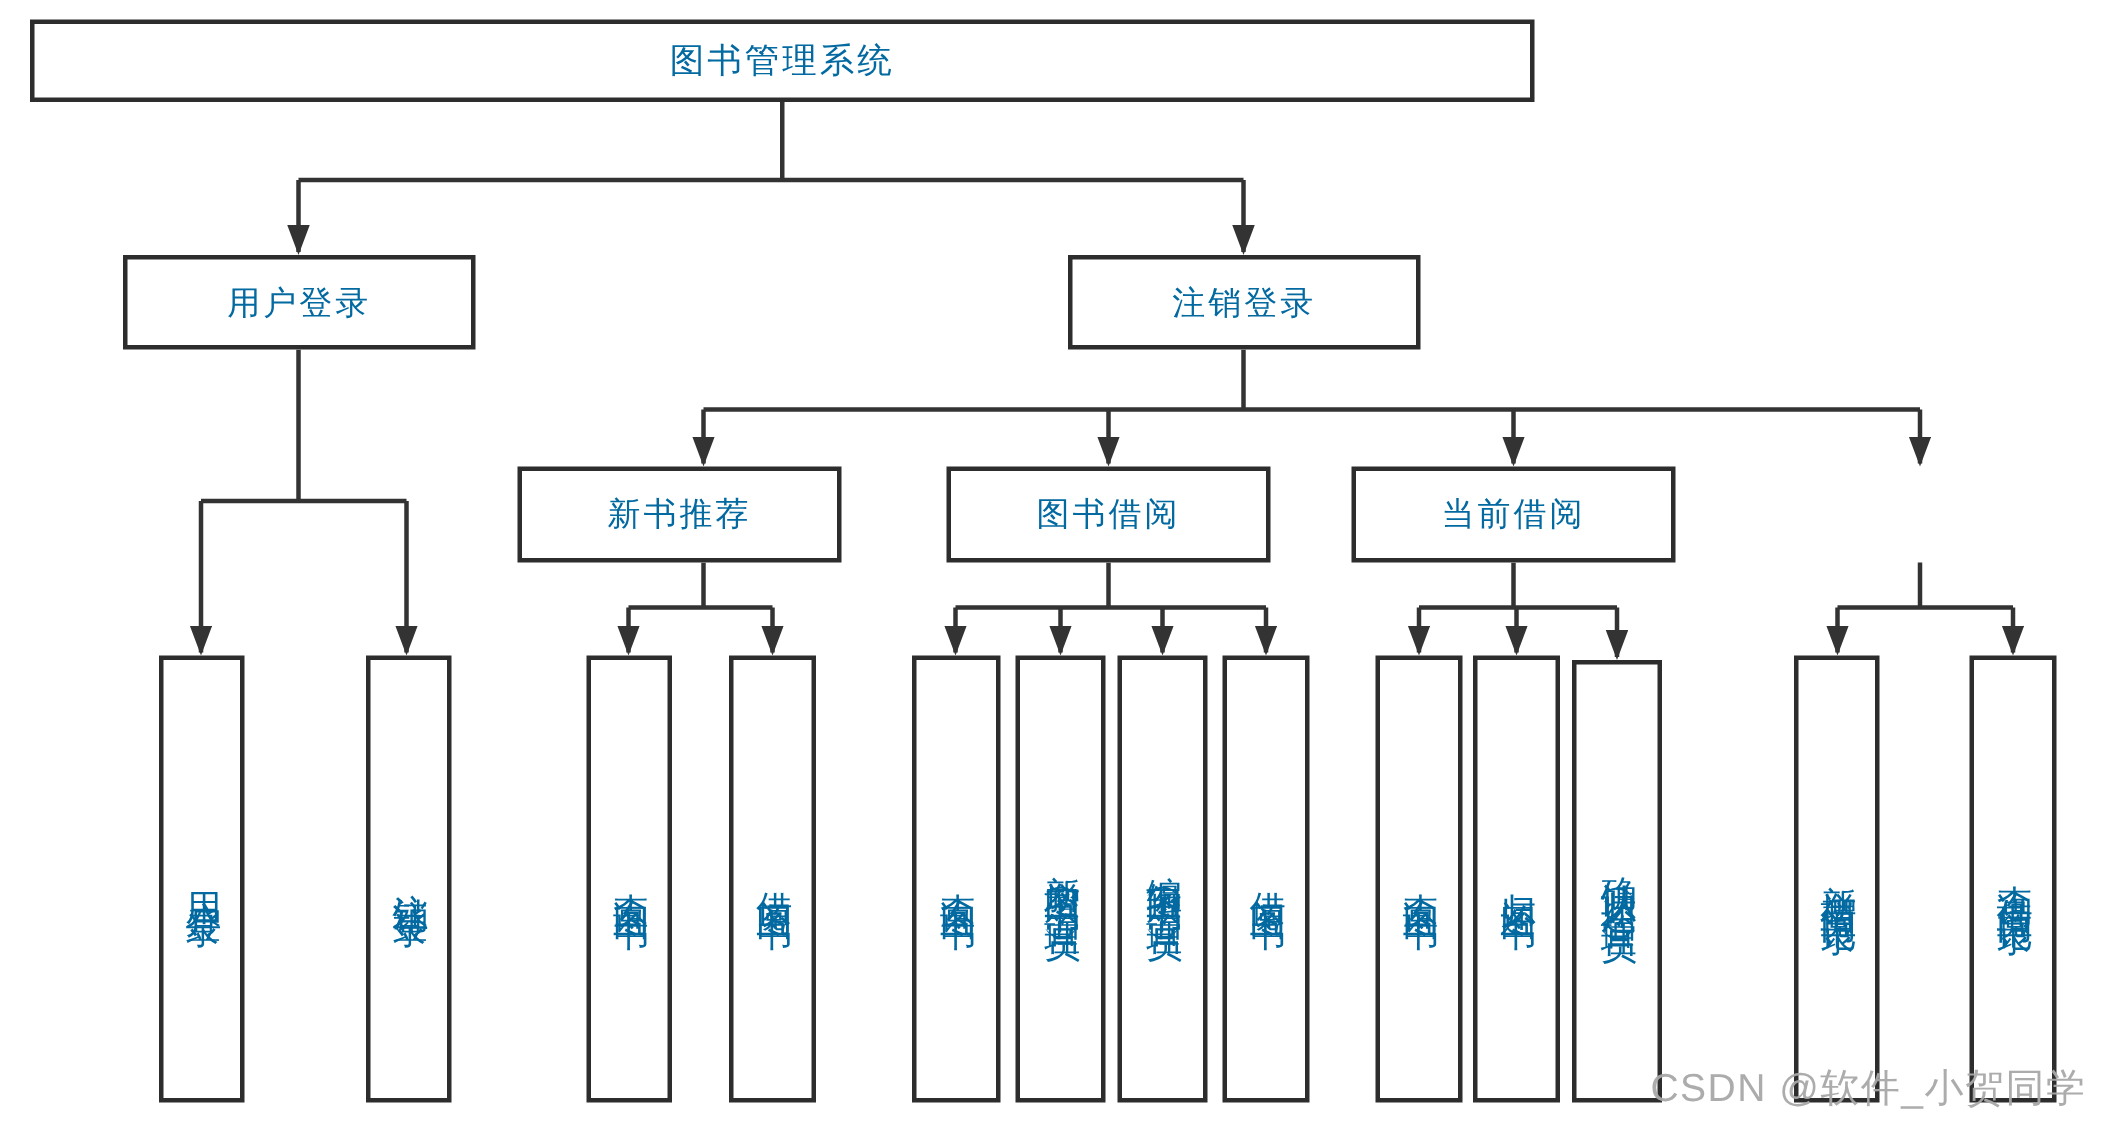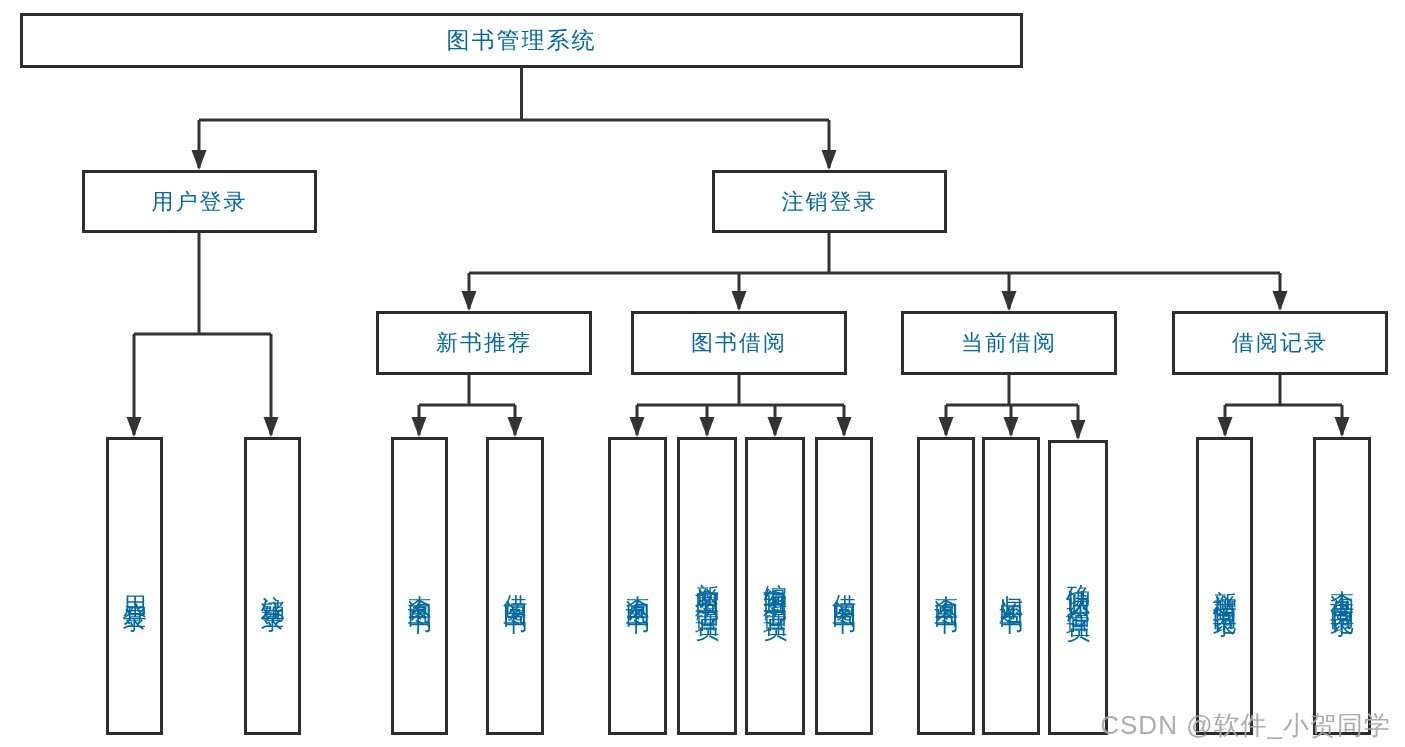--- a/index.html
+++ b/index.html
@@ -117,31 +117,28 @@
     <span class="hlabel">图书管理系统</span>
   </div>
 
   <div class="node" style="left:82px; top:170px; width:235px; height:63px;">
     <span class="hlabel">用户登录</span>
   </div>
   <div class="node" style="left:712px; top:170px; width:235px; height:63px;">
     <span class="hlabel">注销登录</span>
   </div>
 
-  <div class="node" style="left:376px; top:311px; width:216px; height:64px;">
+  <div class="node" style="left:345px; top:311px; width:216px; height:64px;">
     <span class="hlabel">新书推荐</span>
   </div>
   <div class="node" style="left:901px; top:311px; width:216px; height:64px;">
     <span class="hlabel">当前借阅</span>
   </div>
   <div class="node" style="left:631px; top:311px; width:216px; height:64px;">
     <span class="hlabel">图书借阅</span>
-  </div>
-  <div class="node" style="left:1172px; top:311px; width:216px; height:64px;">
-    <span class="hlabel">借阅记录</span>
   </div>
 
   <div class="node vnode" style="left:106px;">
     <span class="vlabel">用户登录</span>
   </div>
   <div class="node vnode" style="left:244px;">
     <span class="vlabel">注销登录</span>
   </div>
 
   <div class="node vnode" style="left:391px;">

